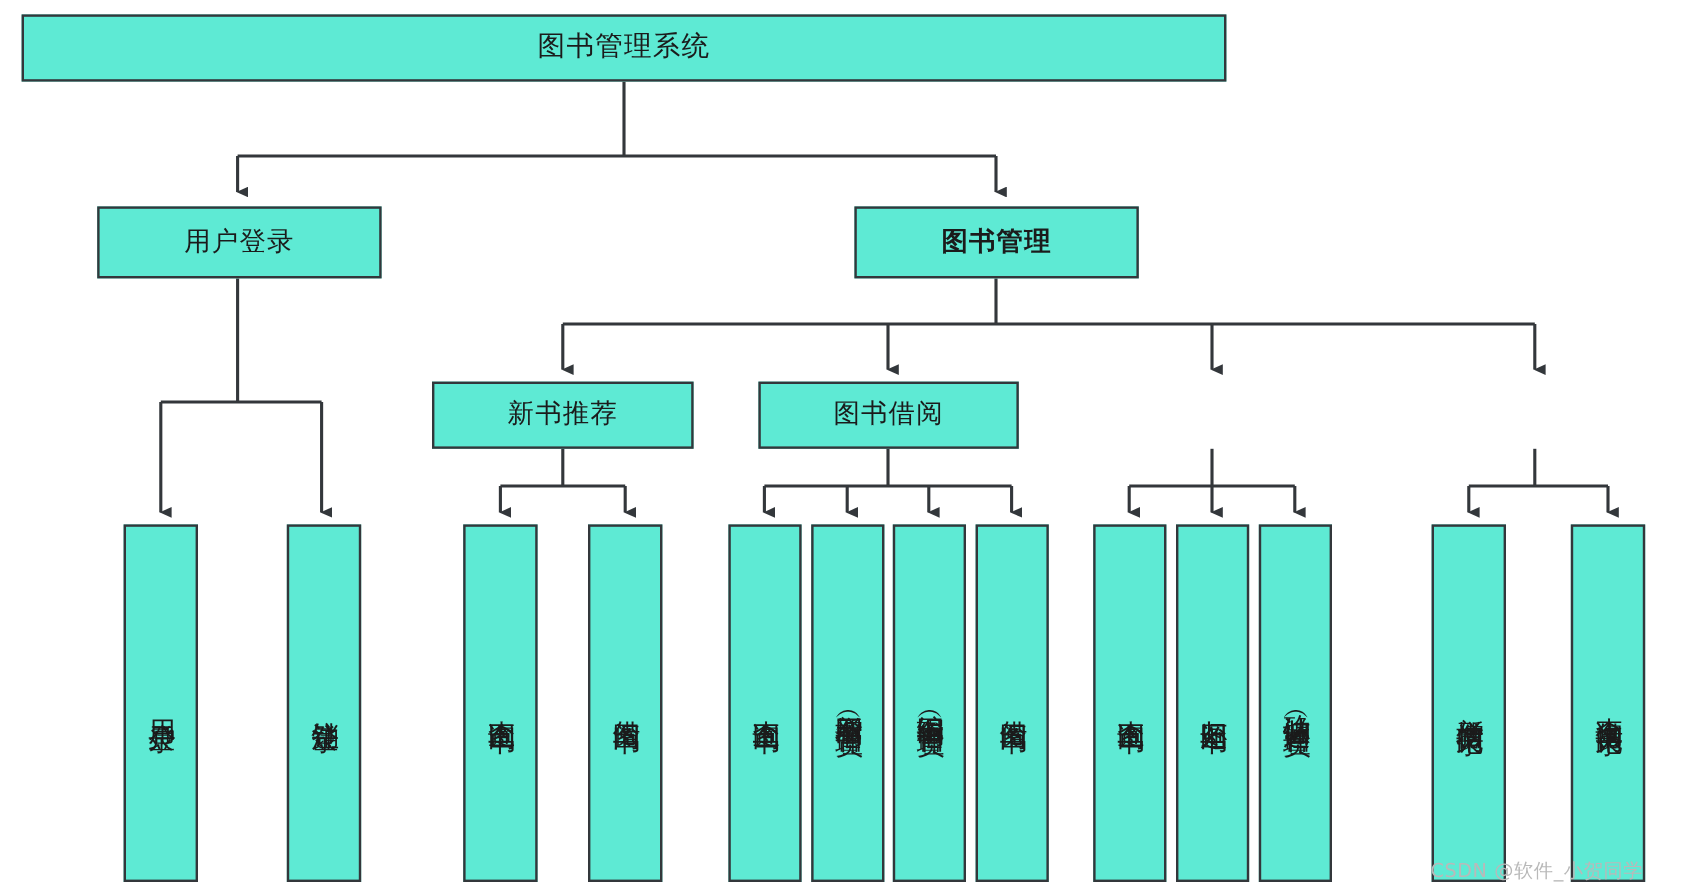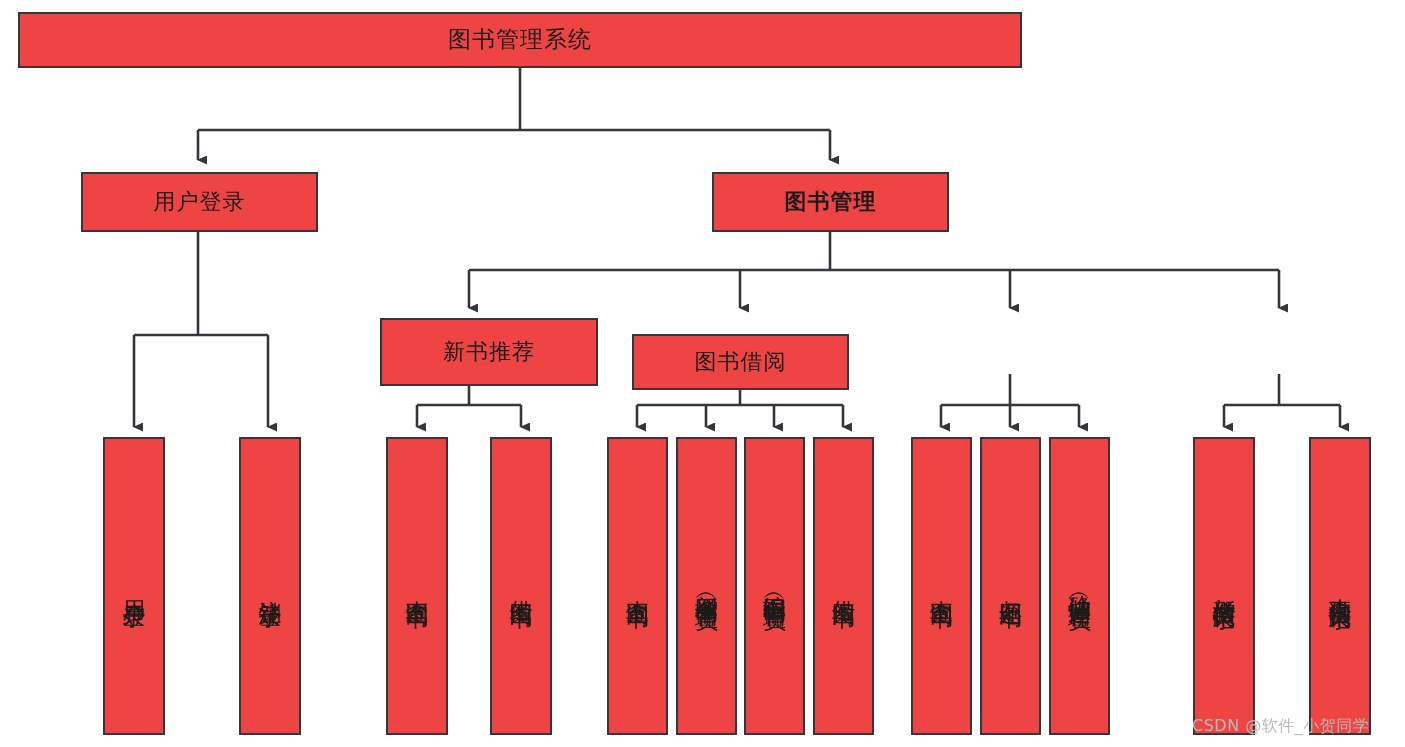--- a/index.html
+++ b/index.html
@@ -19,21 +19,21 @@
     position: absolute;
     left: 0;
     top: 0;
     width: 1405px;
     height: 747px;
     pointer-events: none;
   }
   .node {
     position: absolute;
     box-sizing: border-box;
-    background: #ef4444;
+    background: #5eead4;
     border: 2.5px solid #33373b;
     display: flex;
     align-items: center;
     justify-content: center;
     color: #1b1b1b;
   }
   .node.horiz .label {
     font-size: 22px;
     line-height: 1.1;
     letter-spacing: 1px;
@@ -121,24 +121,24 @@
     <span class="label">图书管理系统</span>
   </div>
 
   <div class="node horiz" style="left:81px; top:172px; width:237px; height:60px;">
     <span class="label">用户登录</span>
   </div>
   <div class="node horiz" style="left:712px; top:172px; width:237px; height:60px;font-weight:bold;">
     <span class="label">图书管理</span>
   </div>
 
-  <div class="node horiz" style="left:380px; top:318px; width:218px; height:68px;">
+  <div class="node horiz" style="left:360px; top:318px; width:218px; height:56px;">
     <span class="label">新书推荐</span>
   </div>
-  <div class="node horiz" style="left:632px; top:318px; width:217px; height:56px;margin-top:16px;">
+  <div class="node horiz" style="left:632px; top:318px; width:217px; height:56px;">
     <span class="label">图书借阅</span>
   </div>
 
   <div class="node vert" style="left:103px; top:437px; width:62px; height:298px;">
     <span class="label">用户登录</span>
   </div>
   <div class="node vert" style="left:239px; top:437px; width:62px; height:298px;">
     <span class="label">注销登录</span>
   </div>
 

